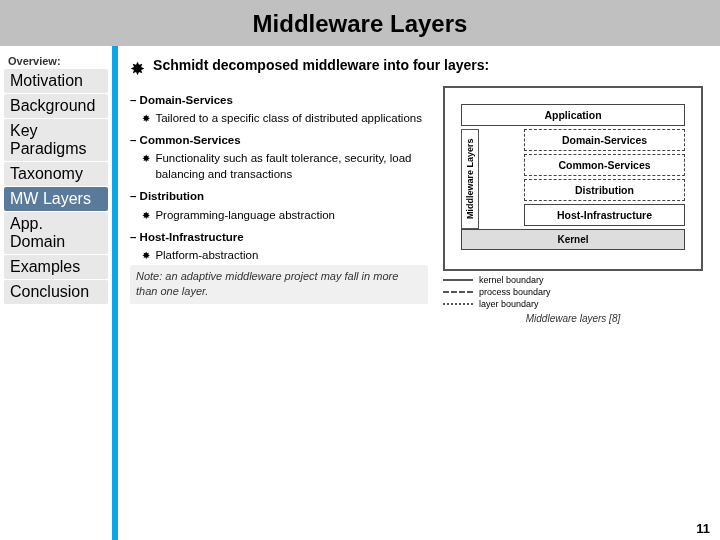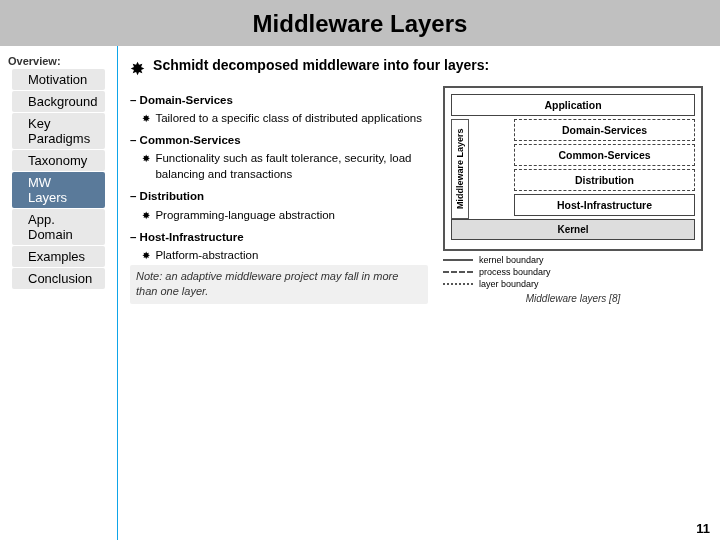--- a/index.html
+++ b/index.html
@@ -30,37 +30,37 @@
       flex: 1;
       overflow: hidden;
     }
 
     
     .sidebar {
       width: 118px;
       background: #fff;
       padding: 6px 4px;
       flex-shrink: 0;
-      border-right: 1px solid #0ea5e9;
+      border-right: 6px solid #0ea5e9;
     }
 
     .sidebar-section-label {
       font-size: 11px;
       font-weight: bold;
       color: #333;
       padding: 3px 4px 1px 4px;
     }
 
     .sidebar-item {
-      font-size: 13px;
-      padding: 3px 16px;
+      font-size: 16px;
+      padding: 3px 6px;
       cursor: pointer;
       color: #000;
       background: #e8e8e8;
-      margin: 1px 8px;
+      margin: 1px 0;
       border-radius: 2px;
     }
 
     .sidebar-item.active {
       background: #5a7a9a;
       color: #fff;
     }
 
     
     .content {
@@ -319,21 +319,21 @@
           <span class="sub-bullet-star">✸</span>
           <span>Platform-abstraction</span>
         </div>
 
         <div class="note-italic">Note: an adaptive middleware project may fall in more than one layer.</div>
       </div>
 
       <div class="diagram-col">
         <div class="diagram-wrapper">
 
-          <div style="border: 2px solid #555; padding: 6px; background:#fff;">
+          <div style="border: 2px solid #555; padding: 16px; background:#fff;">
             <div class="layer-box layer-application">Application</div>
 
             <div class="mw-label-wrapper">
 
               <div class="mw-vertical-label">Middleware Layers</div>
 
               <div class="layers-stack">
                 <div class="layer-box layer-domain">Domain-Services</div>
                 <div class="layer-box layer-common">Common-Services</div>
                 <div class="layer-box layer-distribution">Distribution</div>

